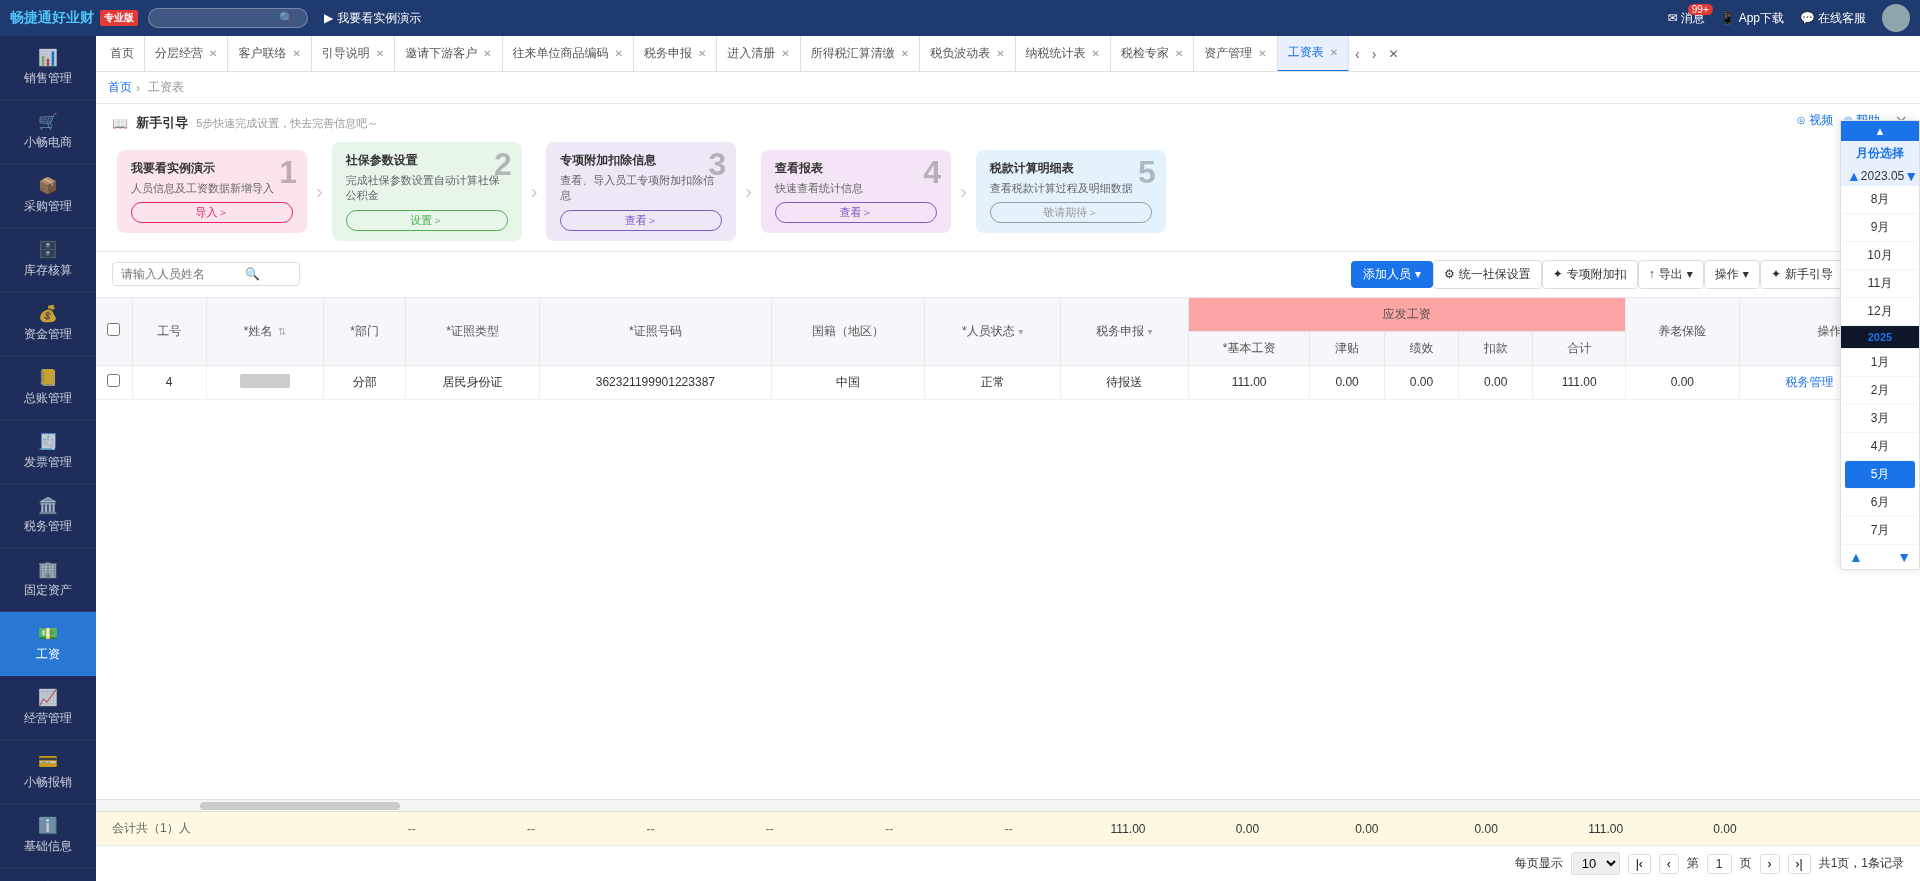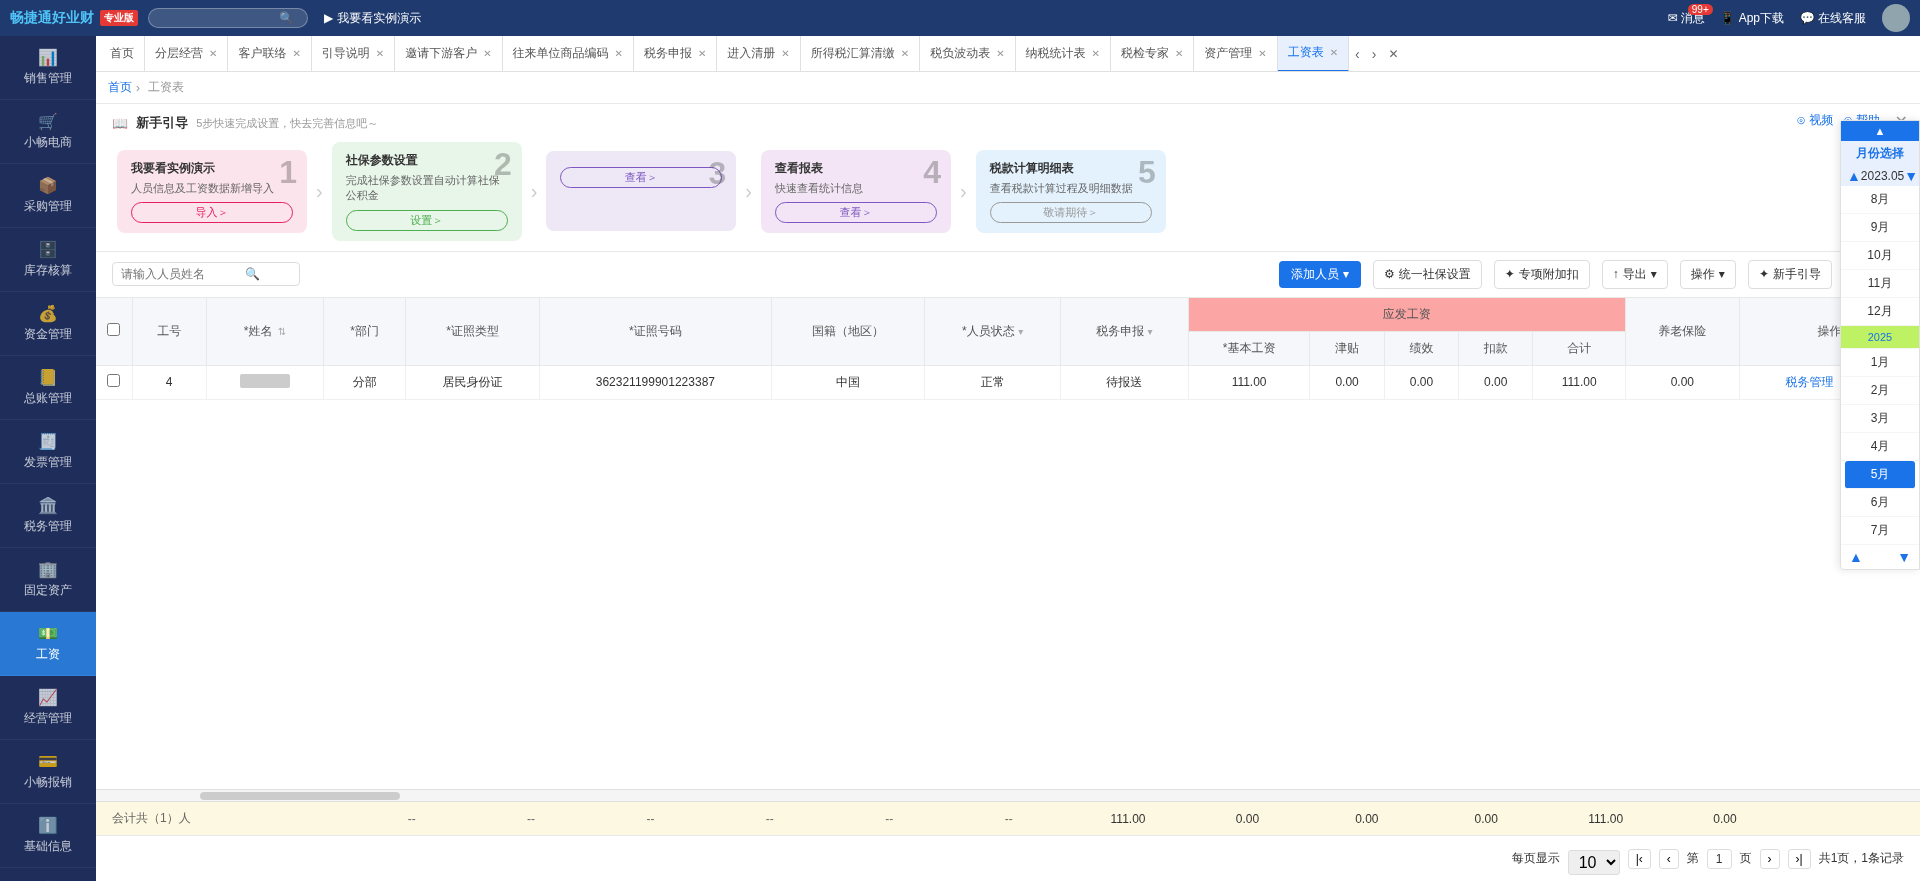--- a/index.html
+++ b/index.html
@@ -61,21 +61,21 @@
     .step-btn.purple { border-color: #7e57c2; color: #7e57c2; background: transparent; }
     .step-btn.gray { border-color: #999; color: #999; background: transparent; }
     .arrow-divider { color: #ccc; font-size: 20px; margin: 0 4px; align-self: center; }
     .guide-close { position: absolute; top: 8px; right: 12px; cursor: pointer; color: #999; font-size: 16px; }
     .guide-links { position: absolute; top: 8px; right: 40px; display: flex; gap: 10px; font-size: 12px; color: #1a73e8; cursor: pointer; }
 
     
     .toolbar { background: #fff; padding: 8px 16px; display: flex; align-items: center; gap: 8px; border-bottom: 1px solid #e8e8e8; flex-shrink: 0; }
     .search-input { border: 1px solid #ddd; border-radius: 4px; padding: 4px 8px; font-size: 12px; width: 188px; display: flex; align-items: center; gap: 4px; color: #999; }
     .search-input input { border: none; outline: none; font-size: 12px; color: #333; width: 120px; }
-    .toolbar-right { margin-left: auto; display: flex; align-items: center; gap: 12px; }
+    .toolbar-right { margin-left: auto; display: flex; align-items: center; gap: 0; }
     .btn-primary { background: #1a73e8; color: #fff; border: none; border-radius: 4px; padding: 5px 12px; cursor: pointer; font-size: 12px; display: flex; align-items: center; gap: 4px; }
     .btn-secondary { background: #fff; color: #333; border: 1px solid #ddd; border-radius: 4px; padding: 5px 10px; cursor: pointer; font-size: 12px; display: flex; align-items: center; gap: 4px; }
 
     
     .table-area { flex: 1; overflow: auto; background: #fff; }
     table { width: 100%; border-collapse: collapse; font-size: 12px; }
     thead tr { background: #f5f7fa; }
     th { padding: 8px 10px; text-align: center; border-bottom: 1px solid #e8e8e8; border-right: 1px solid #e8e8e8; color: #555; font-weight: 500; white-space: nowrap; position: sticky; top: 0; background: #f5f7fa; z-index: 1; }
     th.group-header { background: #fca5a5; }
     td { padding: 8px 10px; text-align: center; border-bottom: 1px solid #f0f0f0; border-right: 1px solid #f0f0f0; white-space: nowrap; }
@@ -87,39 +87,39 @@
 
     
     .table-footer { background: #fdf8e1; border-top: 1px solid #e0e0e0; padding: 8px 16px; display: flex; align-items: center; font-size: 12px; color: #333; flex-shrink: 0; }
     .footer-cells { display: flex; align-items: center; width: 100%; }
     .footer-label { flex: 0 0 240px; color: #666; }
     .footer-cell { flex: 1; text-align: center; color: #666; }
     .footer-cell.amount { color: #333; font-weight: 500; }
 
     
     .pagination { background: #fff; border-top: 1px solid #e8e8e8; padding: 6px 16px; display: flex; align-items: center; justify-content: flex-end; gap: 8px; font-size: 12px; flex-shrink: 0; }
-    .page-size-select { border: 1px solid #ddd; border-radius: 3px; padding: 2px 6px; font-size: 16px; margin-top: 8px; }
+    .page-size-select { border: 1px solid #ddd; border-radius: 3px; padding: 2px 6px; font-size: 13px; }
     .page-btn { border: 1px solid #ddd; border-radius: 3px; padding: 2px 7px; cursor: pointer; background: #fff; font-size: 12px; }
     .page-btn:disabled { color: #ccc; cursor: not-allowed; }
     .page-num { border: 1px solid #ddd; padding: 2px 8px; border-radius: 3px; }
 
     
     .scroll-bar-area { height: 12px; background: #f5f5f5; border-top: 1px solid #e0e0e0; flex-shrink: 0; display: flex; align-items: center; padding: 0 4px; }
     .scroll-thumb { width: 200px; height: 8px; background: #ccc; border-radius: 4px; margin-left: 100px; }
 
     
     .month-panel { position: fixed; right: 0; top: 120px; width: 80px; background: #fff; border: 1px solid #e0e0e0; border-radius: 4px 0 0 4px; box-shadow: -2px 0 8px rgba(0,0,0,0.1); z-index: 100; }
     .month-panel-header { background: #1a73e8; color: #fff; text-align: center; padding: 4px; font-size: 11px; cursor: pointer; }
     .month-panel-title { background: #e8f0fe; color: #1a73e8; text-align: center; padding: 4px; font-size: 12px; font-weight: bold; }
     .month-nav { display: flex; justify-content: space-between; align-items: center; background: #e8f0fe; padding: 2px 6px; }
     .month-nav-btn { cursor: pointer; color: #1a73e8; font-size: 14px; background: none; border: none; }
     .month-list { max-height: 400px; overflow-y: auto; }
     .month-item { padding: 5px 0; text-align: center; cursor: pointer; font-size: 12px; color: #333; border-bottom: 1px solid #f5f5f5; }
     .month-item.active { background: #1a73e8; color: #fff; border-radius: 3px; margin: 0 4px; }
-    .month-item.year-label { color: #1a73e8; font-weight: normal; font-size: 11px; background: #bef264; }
+    .month-item.year-label { color: #1a73e8; font-weight: bold; font-size: 11px; background: #0f172a; }
   </style>
 </head>
 <body>
 
 <div class="app-container">
   <div class="top-bar">
     <div class="top-bar-logo">
       <span style="color:#4fc3f7;font-weight:bold;font-size:14px;">畅捷通好业财</span>
       <span style="font-size:10px;background:#e53935;color:#fff;padding:1px 4px;border-radius:2px;margin-left:2px;">专业版</span>
     </div>
@@ -314,20 +314,24 @@
                 <div class="step-desc">完成社保参数设置自动计算社保公积金</div>
               </div>
               <button class="step-btn green">设置＞</button>
             </div>
           </div>
           <div class="arrow-divider">›</div>
 
           <div class="guide-step">
             <div class="step-card purple" style="position:relative;">
               <span class="step-num">3</span>
+              <div>
+                <div class="step-title">专项附加扣除信息</div>
+                <div class="step-desc">查看、导入员工专项附加扣除信息</div>
+              </div>
               <button class="step-btn purple">查看＞</button>
             </div>
           </div>
           <div class="arrow-divider">›</div>
 
           <div class="guide-step">
             <div class="step-card" style="position:relative;background:#f3e5f5;">
               <span class="step-num">4</span>
               <div>
                 <div class="step-title">查看报表</div>

